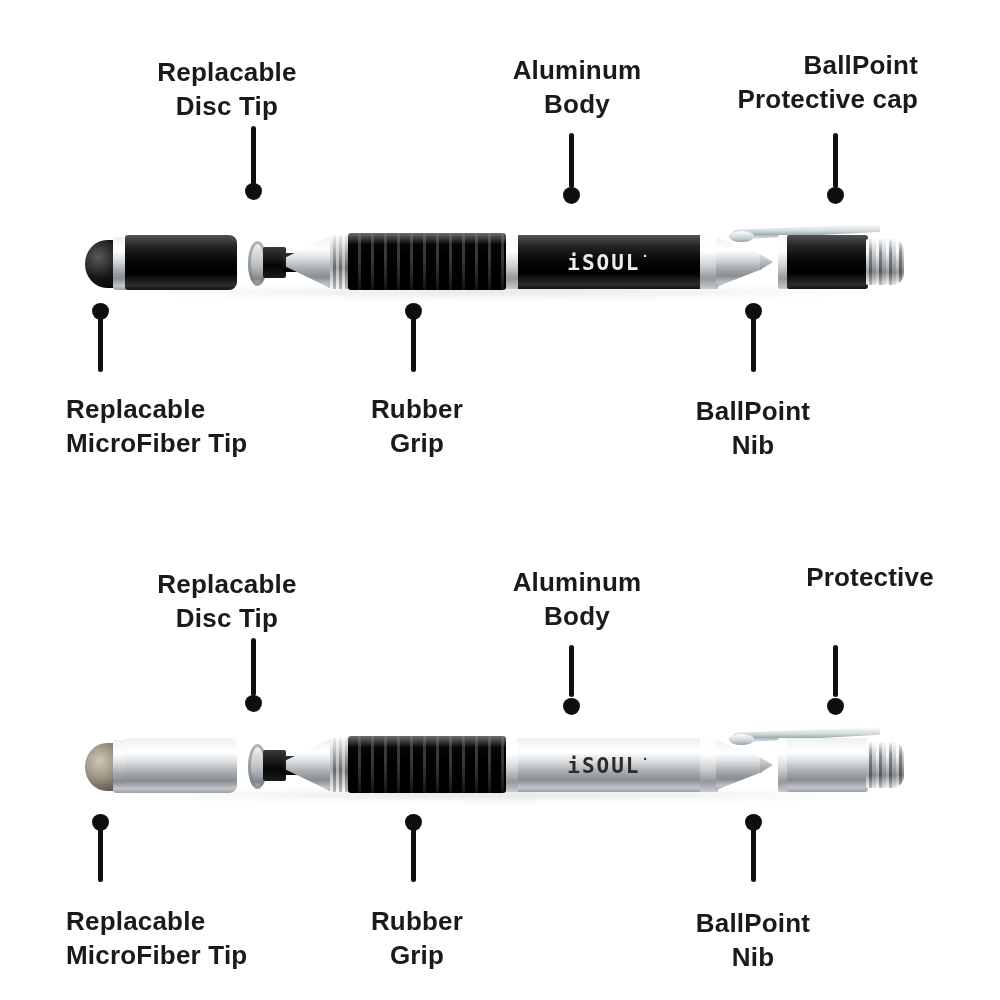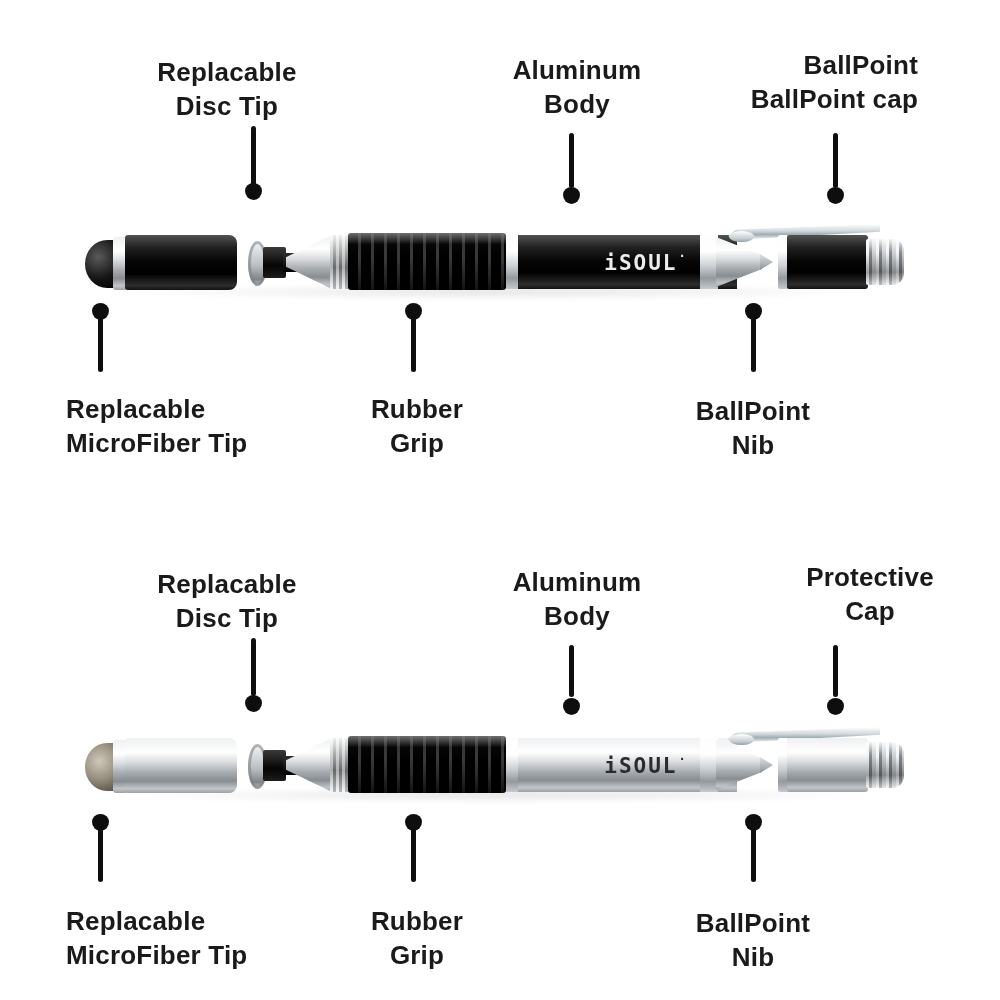--- a/index.html
+++ b/index.html
@@ -49,21 +49,21 @@
                 background:linear-gradient(180deg,#2e2e2e,#000); }
   .cone-left  { left:206px; top:13px; width:46px; height:54px;
                 clip-path:polygon(0 41%, 100% 0, 100% 100%, 0 59%); }
   .ridge-band { left:250px; top:13px; width:18px; height:54px;
                 background-image:linear-gradient(180deg, rgba(255,255,255,0.85), rgba(0,0,0,0.28) 60%, rgba(255,255,255,0.35)),
                                  repeating-linear-gradient(90deg,#f0f2f3 0 3px,#8d9296 3px 6px); }
   .grip       { left:268px; top:11px; width:158px; height:57px; border-radius:3px;
                 background-image:linear-gradient(180deg, rgba(130,130,130,0.85) 0%, rgba(40,40,40,0.15) 20%, rgba(0,0,0,0) 42%, rgba(0,0,0,0.35) 75%, rgba(0,0,0,0.7) 100%),
                                  repeating-linear-gradient(90deg,#000000 0 10px,#3a3a3a 10px 13px); }
   .ring-mid   { left:426px; top:13px; width:12px; height:54px; }
-  .body       { left:438px; top:13px; width:182px; height:54px; display:flex; align-items:center; justify-content:center;padding-left:37px; }
+  .body       { left:438px; top:13px; width:182px; height:54px; display:flex; align-items:center; justify-content:center; }
   .logo       { font-family:"DejaVu Sans Mono", monospace; font-weight:bold; font-size:21px; letter-spacing:2px; }
   .logo-mark  { font-size:12px; vertical-align:10px; margin-left:1px; }
   .pen--black .logo { color:#ececec; }
   .pen--silver .logo { color:#2b2b2b; }
   .collar     { left:620px; top:13px; width:18px; height:54px; }
   .cone-right { left:636px; top:15px; width:46px; height:50px;
                 clip-path:polygon(0 0, 100% 36%, 100% 64%, 0 100%); }
   .nib-point  { left:680px; top:32px; width:13px; height:16px;
                 clip-path:polygon(0 0, 100% 50%, 0 100%);
                 background:linear-gradient(180deg,#dfe2e4,#8f9498); }
@@ -86,21 +86,21 @@
   <div class="label" style="left:107px; top:55px; width:240px;">
     <div>Replacable</div>
     <div>Disc Tip</div>
   </div>
   <div class="label" style="left:457px; top:53px; width:240px;">
     <div>Aluminum</div>
     <div>Body</div>
   </div>
   <div class="label label--right" style="left:708px; top:48px; width:210px;">
     <div>BallPoint</div>
-    <div>BallPoint cap</div>
+    <div>Protective cap</div>
   </div>
 
   <div class="cline" style="left:251px; top:126px; height:60px;"></div>
   <div class="cline" style="left:569px; top:133px; height:55px;"></div>
   <div class="cline" style="left:833px; top:133px; height:55px;"></div>
 
   <div class="cdot" style="left:245px; top:183px;"></div>
   <div class="cdot" style="left:563px; top:187px;"></div>
   <div class="cdot" style="left:827px; top:187px;"></div>
 
@@ -153,21 +153,20 @@
   <div class="label" style="left:107px; top:567px; width:240px;">
     <div>Replacable</div>
     <div>Disc Tip</div>
   </div>
   <div class="label" style="left:457px; top:565px; width:240px;">
     <div>Aluminum</div>
     <div>Body</div>
   </div>
   <div class="label" style="left:750px; top:560px; width:240px;">
     <div>Protective</div>
-    <div>Cap</div>
   </div>
 
   <div class="cline" style="left:251px; top:638px; height:58px;"></div>
   <div class="cline" style="left:569px; top:645px; height:52px;"></div>
   <div class="cline" style="left:833px; top:645px; height:52px;"></div>
 
   <div class="cdot" style="left:245px; top:695px;"></div>
   <div class="cdot" style="left:563px; top:698px;"></div>
   <div class="cdot" style="left:827px; top:698px;"></div>
 

